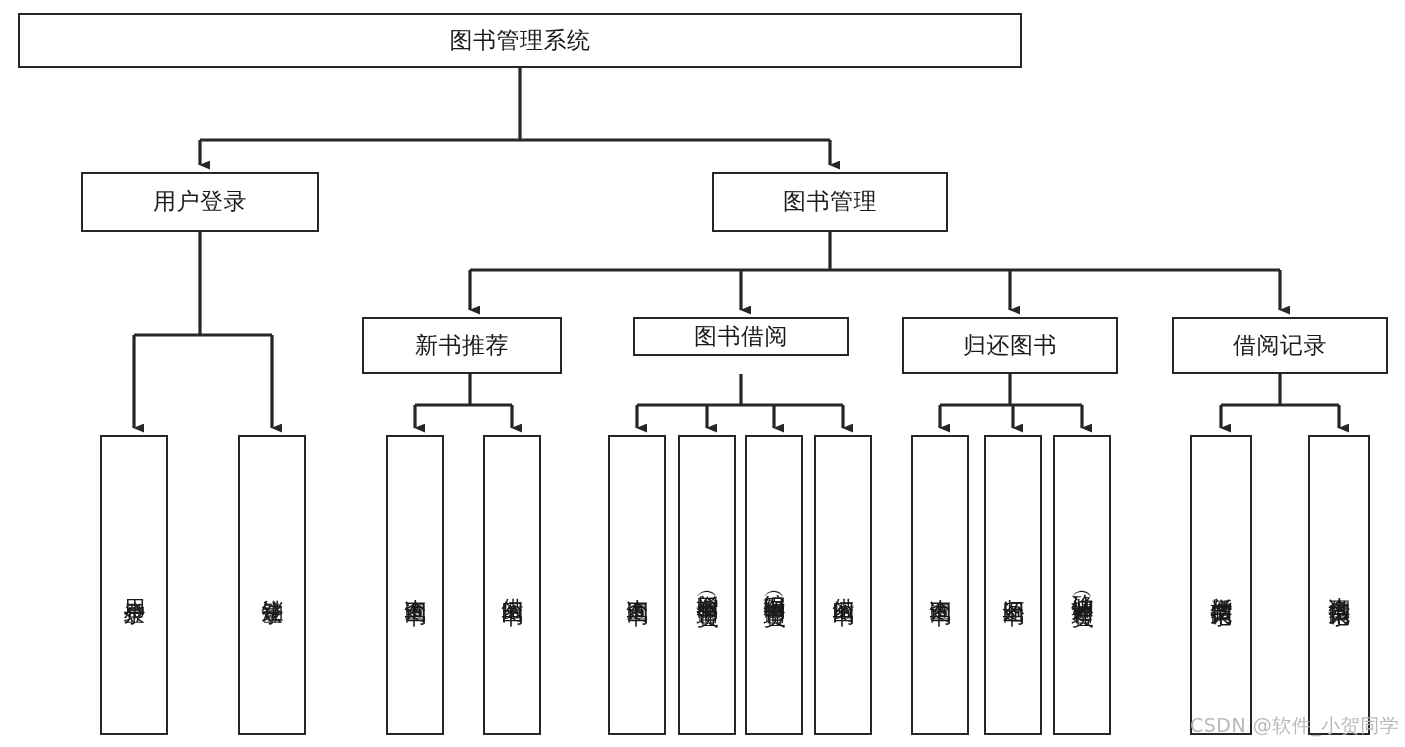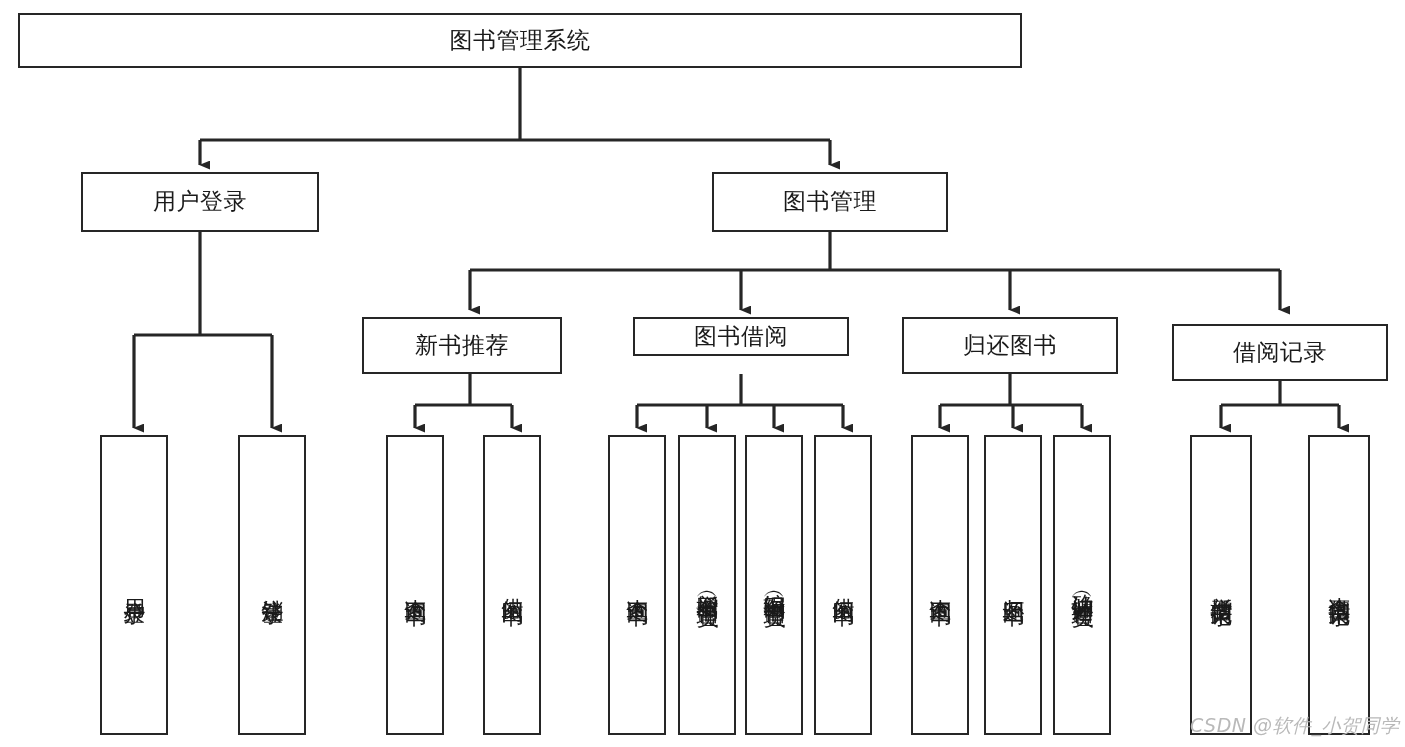--- a/index.html
+++ b/index.html
@@ -53,21 +53,20 @@
     letter-spacing: 2px;
     white-space: nowrap;
     transform: none;
   }
   .watermark {
     position: absolute;
     font-size: 19px;
     color: #b9b9b9;
     white-space: nowrap;
     letter-spacing: 0.5px;
-    font-style: italic;
   }
 </style>
 </head>
 <body>
 
 <div id="diagram-root">
 
   <svg id="connector-layer" viewBox="0 0 1405 747" xmlns="http://www.w3.org/2000/svg">
     <defs>
       <marker id="arrowhead" markerWidth="9" markerHeight="11" refX="4.5" refY="10.2" orient="auto" markerUnits="userSpaceOnUse">
@@ -143,21 +142,21 @@
 
   <div class="node-box" style="left:362px; top:317px; width:200px; height:57px;">
     <span class="node-label-h">新书推荐</span>
   </div>
   <div class="node-box" style="left:633px; top:317px; width:216px; height:39px;">
     <span class="node-label-h">图书借阅</span>
   </div>
   <div class="node-box" style="left:902px; top:317px; width:216px; height:57px;">
     <span class="node-label-h">归还图书</span>
   </div>
-  <div class="node-box" style="left:1172px; top:317px; width:216px; height:57px;margin-top:7px;">
+  <div class="node-box" style="left:1172px; top:317px; width:216px; height:57px;">
     <span class="node-label-h">借阅记录</span>
   </div>
 
   <div class="node-box" style="left:100px; top:435px; width:68px; height:300px;">
     <span class="node-label-v">用户登录</span>
   </div>
   <div class="node-box" style="left:238px; top:435px; width:68px; height:300px;">
     <span class="node-label-v">注销登录</span>
   </div>
   <div class="node-box" style="left:386px; top:435px; width:58px; height:300px;">

